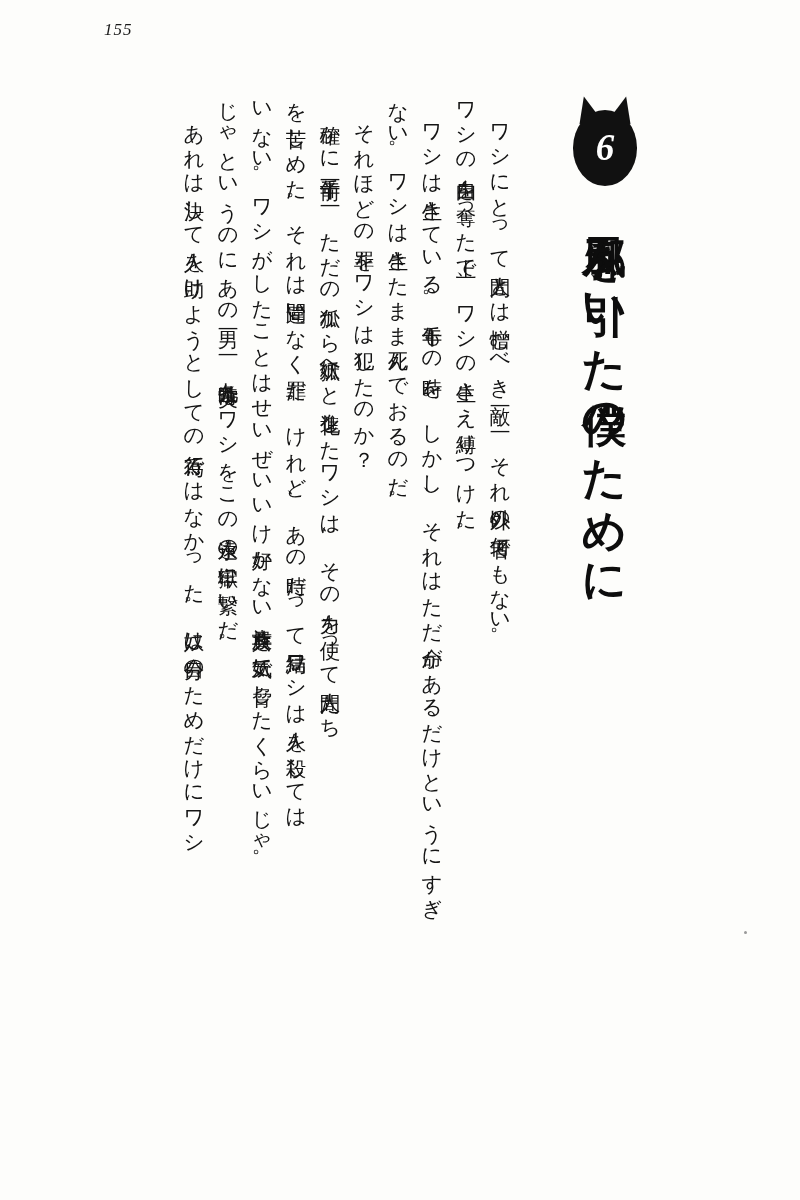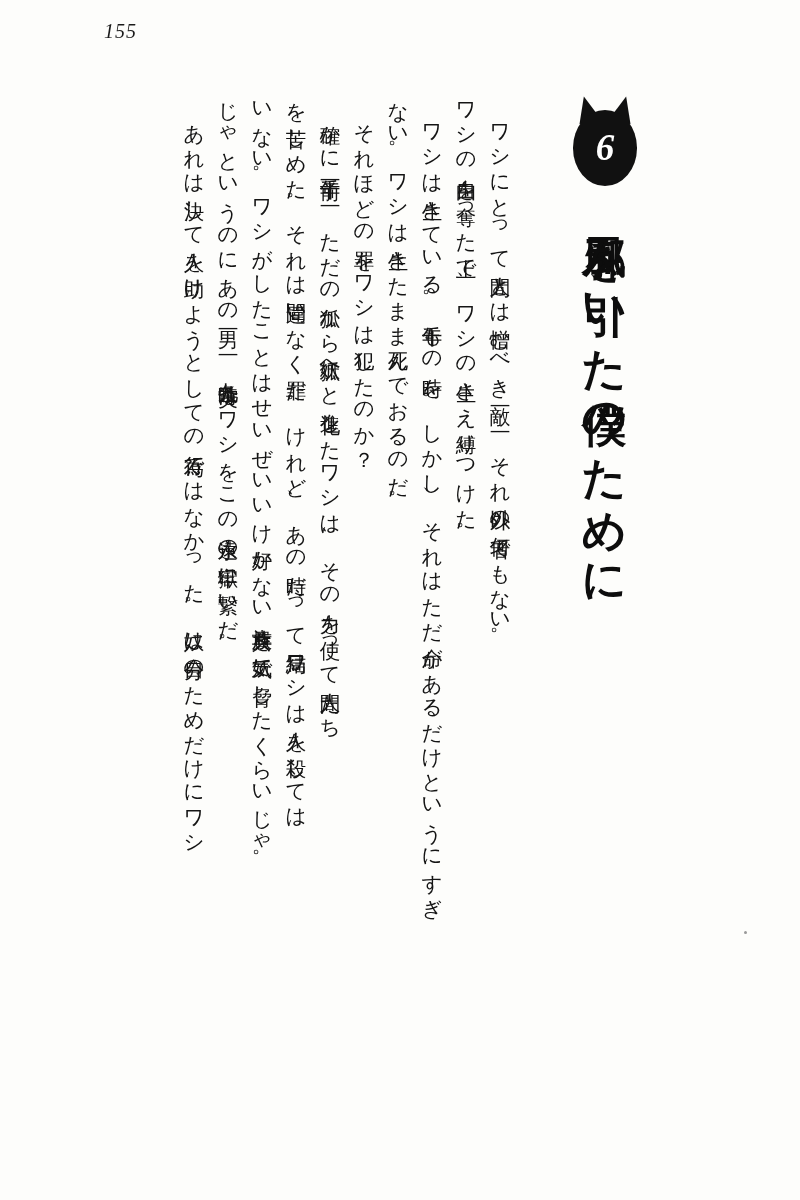--- a/index.html
+++ b/index.html
@@ -20,21 +20,21 @@
     inset: 0;
     background: #fdfdfb;
   }
   
   #page-number {
     position: absolute;
     top: 20px;
     left: 104px;
     font-family: "Liberation Serif", "DejaVu Serif", serif;
     font-style: italic;
-    font-size: 20px;
+    font-size: 17px;
     letter-spacing: 1px;
     color: #1a1a1a;
   }
 
   
   #chapter-block {
     position: absolute;
     top: 96px;
     right: 140px;
     width: 110px;

